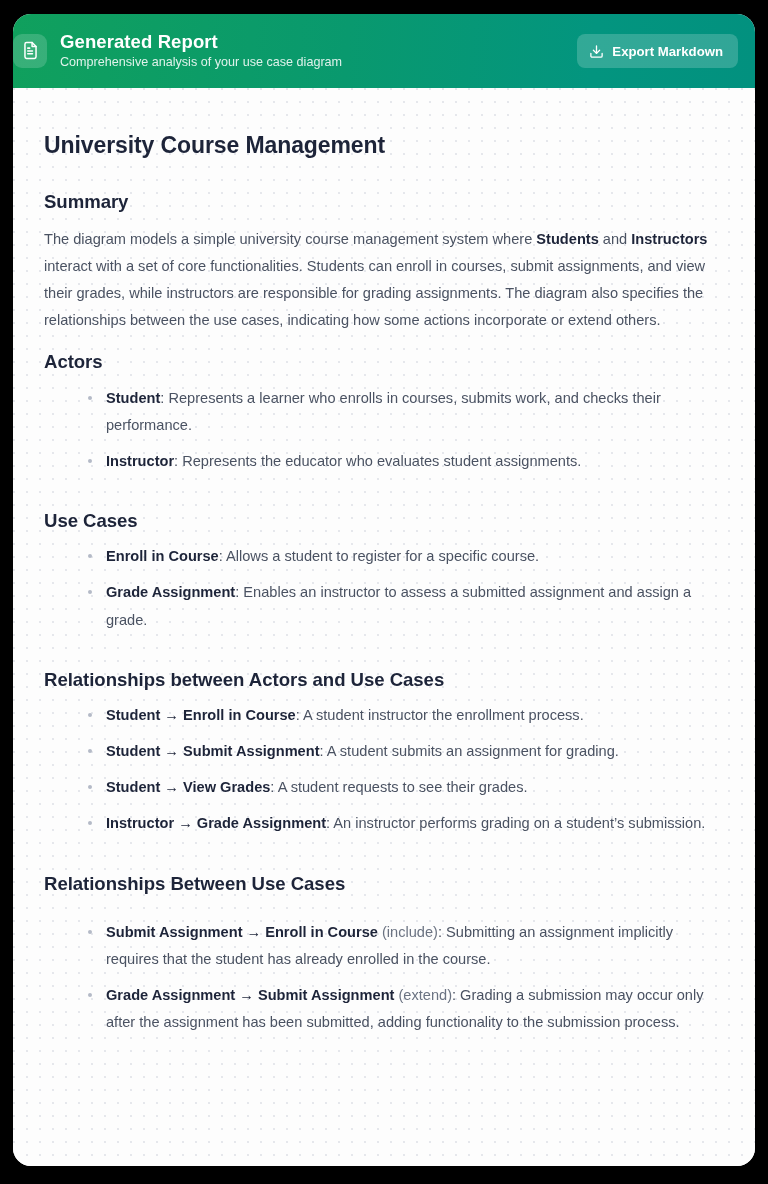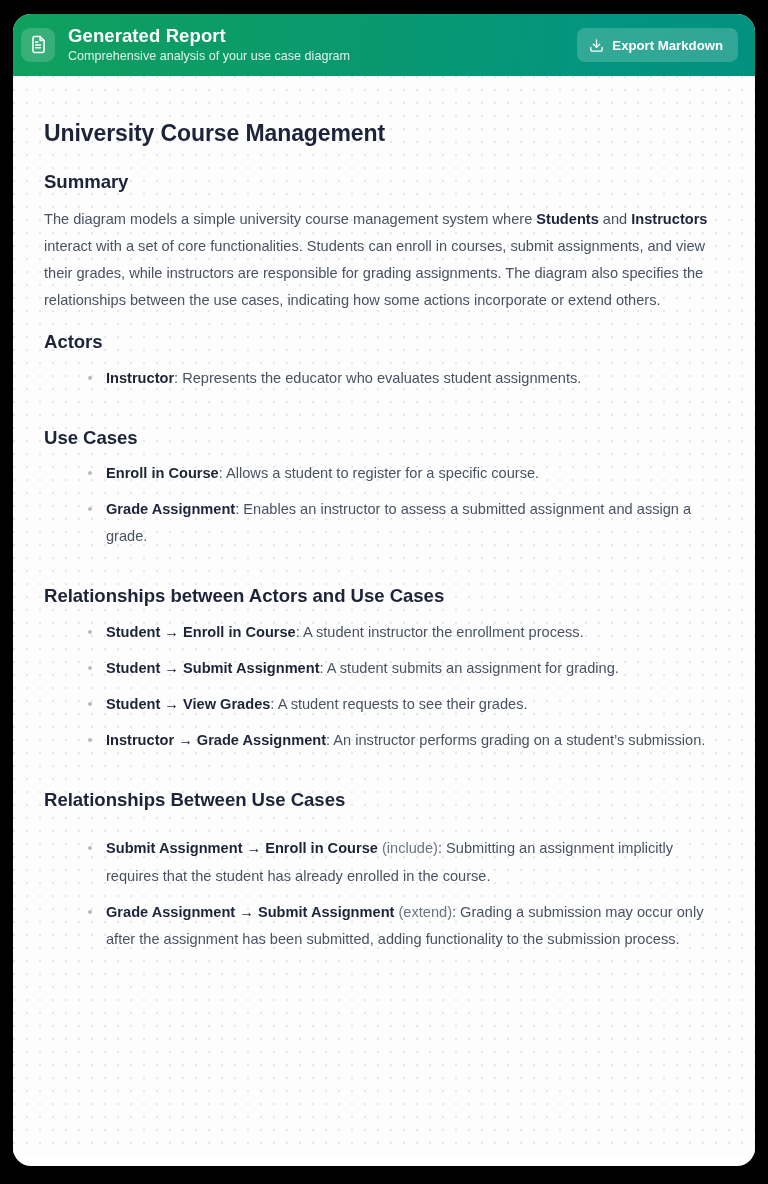--- a/index.html
+++ b/index.html
@@ -26,25 +26,25 @@
     height: 1152px;
     border-radius: 18px;
     background: #ffffff;
     overflow: hidden;
     box-shadow: 0 6px 26px rgba(0,0,0,0.45);
   }
 
   
   .report-header {
     position: relative;
-    height: 62px;
+    height: 74px;
     background: linear-gradient(95deg, #10a05d 0%, #09996e 45%, #03957f 78%, #02917f 100%);
     display: flex;
     align-items: center;
-    padding: 0 17px 0 8px;
+    padding: 0 17px 0 0;
   }
 
   .header-left {
     display: flex;
     align-items: center;
     gap: 13px;
     flex: 1 1 auto;
     min-width: 0;
   }
 
@@ -109,21 +109,21 @@
       #fdfdfd;
     padding: 44px 30px 0 31px;
     overflow: hidden;
   }
 
   .doc-title {
     font-size: 23px;
     font-weight: bold;
     color: #1d2439;
     line-height: 1.2;
-    margin: 0 0 22px 0;
+    margin: 0 0 30px 0;
     letter-spacing: -0.1px;
   }
 
   h2.section-heading {
     font-size: 18.6px;
     font-weight: bold;
     color: #1d2439;
     line-height: 1.25;
     margin: 0 0 13px 0;
     letter-spacing: -0.05px;
@@ -206,20 +206,21 @@
 
     <div class="report-body">
 
       <h1 class="doc-title">University Course Management</h1>
 
       <h2 class="section-heading">Summary</h2>
       <p class="paragraph"><span>The diagram models a simple university course management system where </span><span class="strong">Students</span><span> and </span><span class="strong">Instructors</span><span> interact with a set of core functionalities. Students can enroll in courses, submit assignments, and view their grades, while instructors are responsible for grading assignments. The diagram also specifies the relationships between the use cases, indicating how some actions incorporate or extend others.</span></p>
 
       <h2 class="section-heading tight">Actors</h2>
       <ul class="bullets">
+        <li><span class="strong">Student</span><span>: Represents a learner who enrolls in courses, submits work, and checks their performance.</span></li>
         <li><span class="strong">Instructor</span><span>: Represents the educator who evaluates student assignments.</span></li>
       </ul>
 
       <div class="gap-lg"></div>
 
       <h2 class="section-heading tight">Use Cases</h2>
       <ul class="bullets">
         <li><span class="strong">Enroll in Course</span><span>: Allows a student to register for a specific course.</span></li>
         <li><span class="strong">Grade Assignment</span><span>: Enables an instructor to assess a submitted assignment and assign a grade.</span></li>
       </ul>

